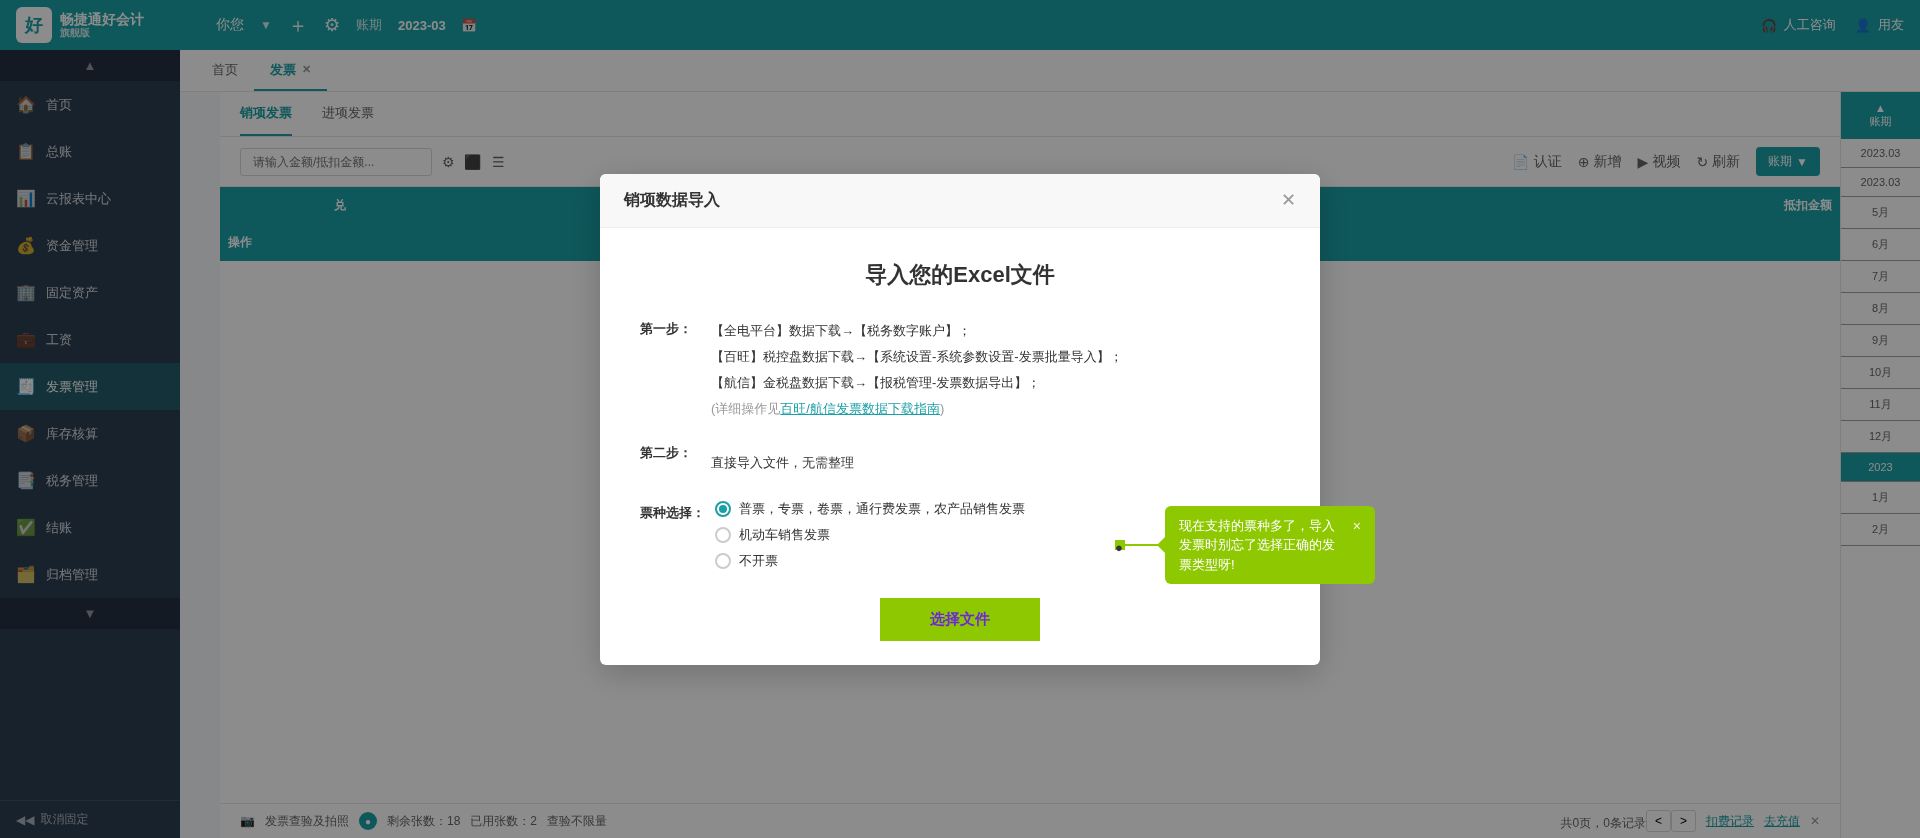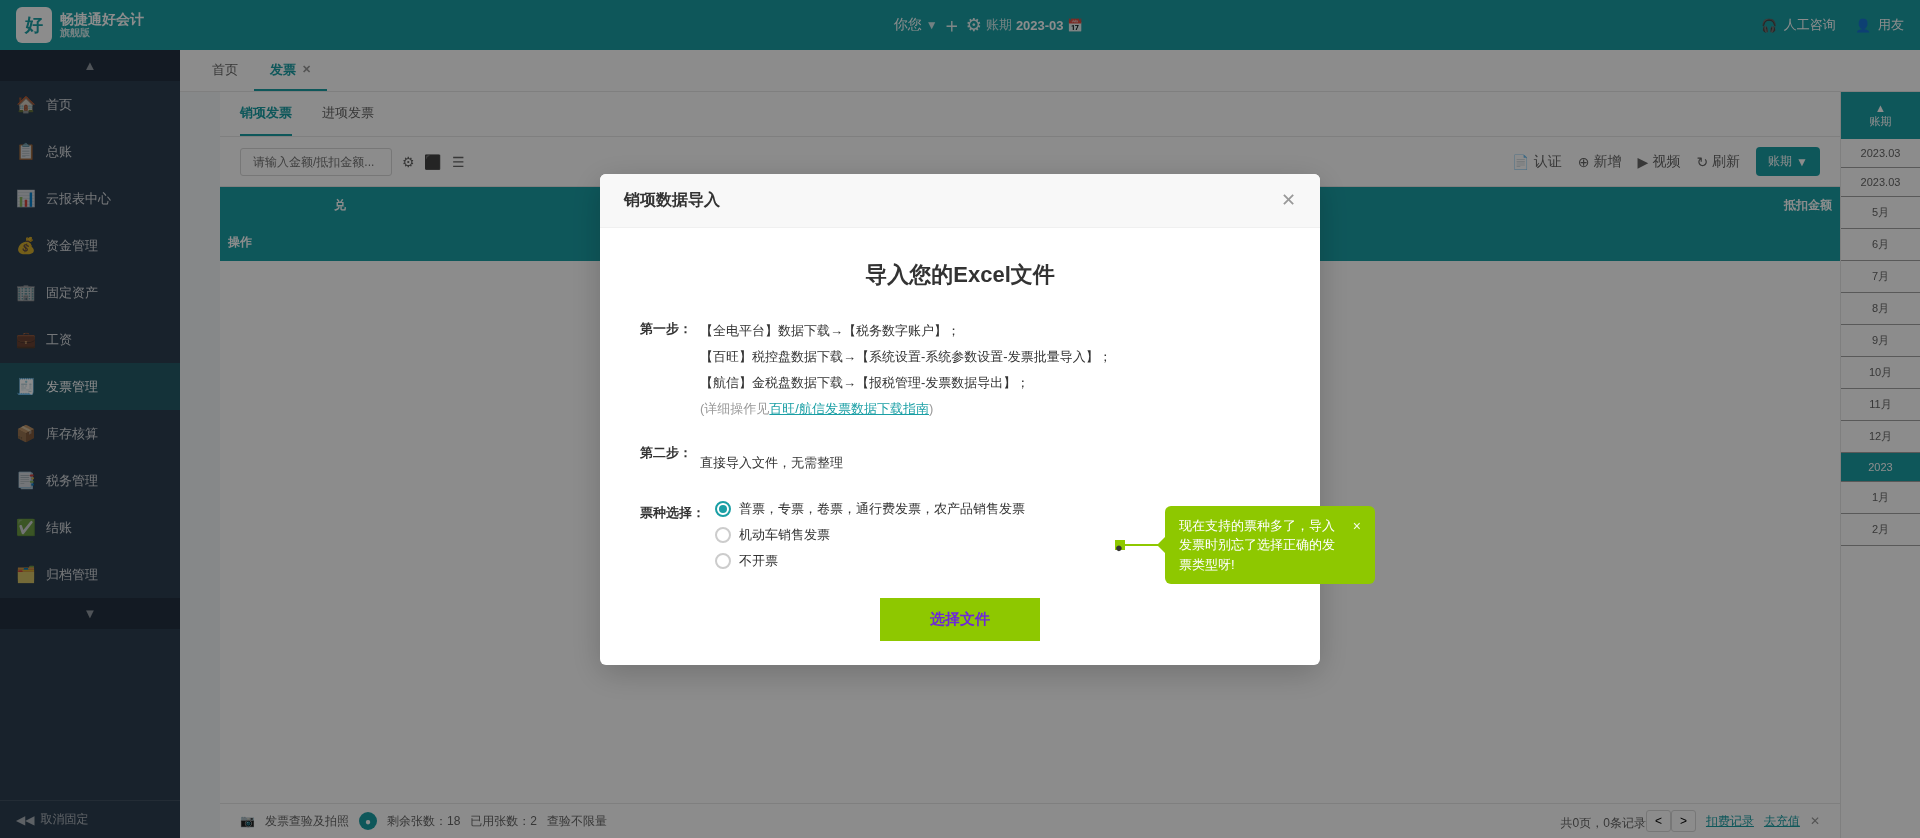--- a/index.html
+++ b/index.html
@@ -31,24 +31,23 @@
       display: flex; align-items: center; justify-content: center;
       color: #1a9fa5; font-size: 18px; font-weight: bold;
     }
     .logo-text { line-height: 1.2; }
     .logo-text .main { font-size: 14px; color: white; }
     .logo-text .sub { font-size: 10px; color: rgba(255,255,255,0.8); }
     .top-bar-center {
       flex: 1;
       display: flex;
       align-items: center;
-      gap: 4px;
+      gap: 16px;
       padding-left: 20px;
       color: white;
-      justify-content: center;
     }
     .company-name { font-size: 14px; color: white; }
     .arrow-down { font-size: 12px; color: rgba(255,255,255,0.8); }
     .plus-btn { font-size: 20px; color: rgba(255,255,255,0.9); cursor: pointer; }
     .gear-btn { font-size: 18px; color: rgba(255,255,255,0.9); cursor: pointer; }
     .period-label { color: rgba(255,255,255,0.8); font-size: 13px; }
     .period-value { color: white; font-size: 13px; font-weight: bold; }
     .calendar-icon { color: rgba(255,255,255,0.9); }
     .top-bar-right {
       display: flex;
@@ -198,21 +197,21 @@
       border-bottom: 1px solid #e8e8e8;
     }
     .toolbar-left { display: flex; align-items: center; gap: 10px; }
     .toolbar-right { display: flex; align-items: center; gap: 16px; }
     .search-input {
       border: 1px solid #d9d9d9;
       border-radius: 3px;
       padding: 6px 12px;
       font-size: 12px;
       color: #999;
-      width: 152px;
+      width: 192px;
     }
     .toolbar-btn {
       background: #1a9fa5;
       color: white;
       border: none;
       border-radius: 4px;
       padding: 6px 12px;
       font-size: 12px;
       cursor: pointer;
       display: flex;
@@ -373,21 +372,21 @@
     }
     .step-row {
       display: flex;
       align-items: flex-start;
     }
     .step-key {
       font-size: 13px;
       font-weight: bold;
       color: #333;
       white-space: nowrap;
-      margin-right: 8px;
+      margin-right: 19px;
       padding-top: 2px;
       min-width: 50px;
     }
     .link-blue { color: #1a9fa5; text-decoration: underline; cursor: pointer; }
     .step2-content {
       font-size: 13px;
       color: #333;
       padding-left: 60px;
     }
     .ticket-section {

